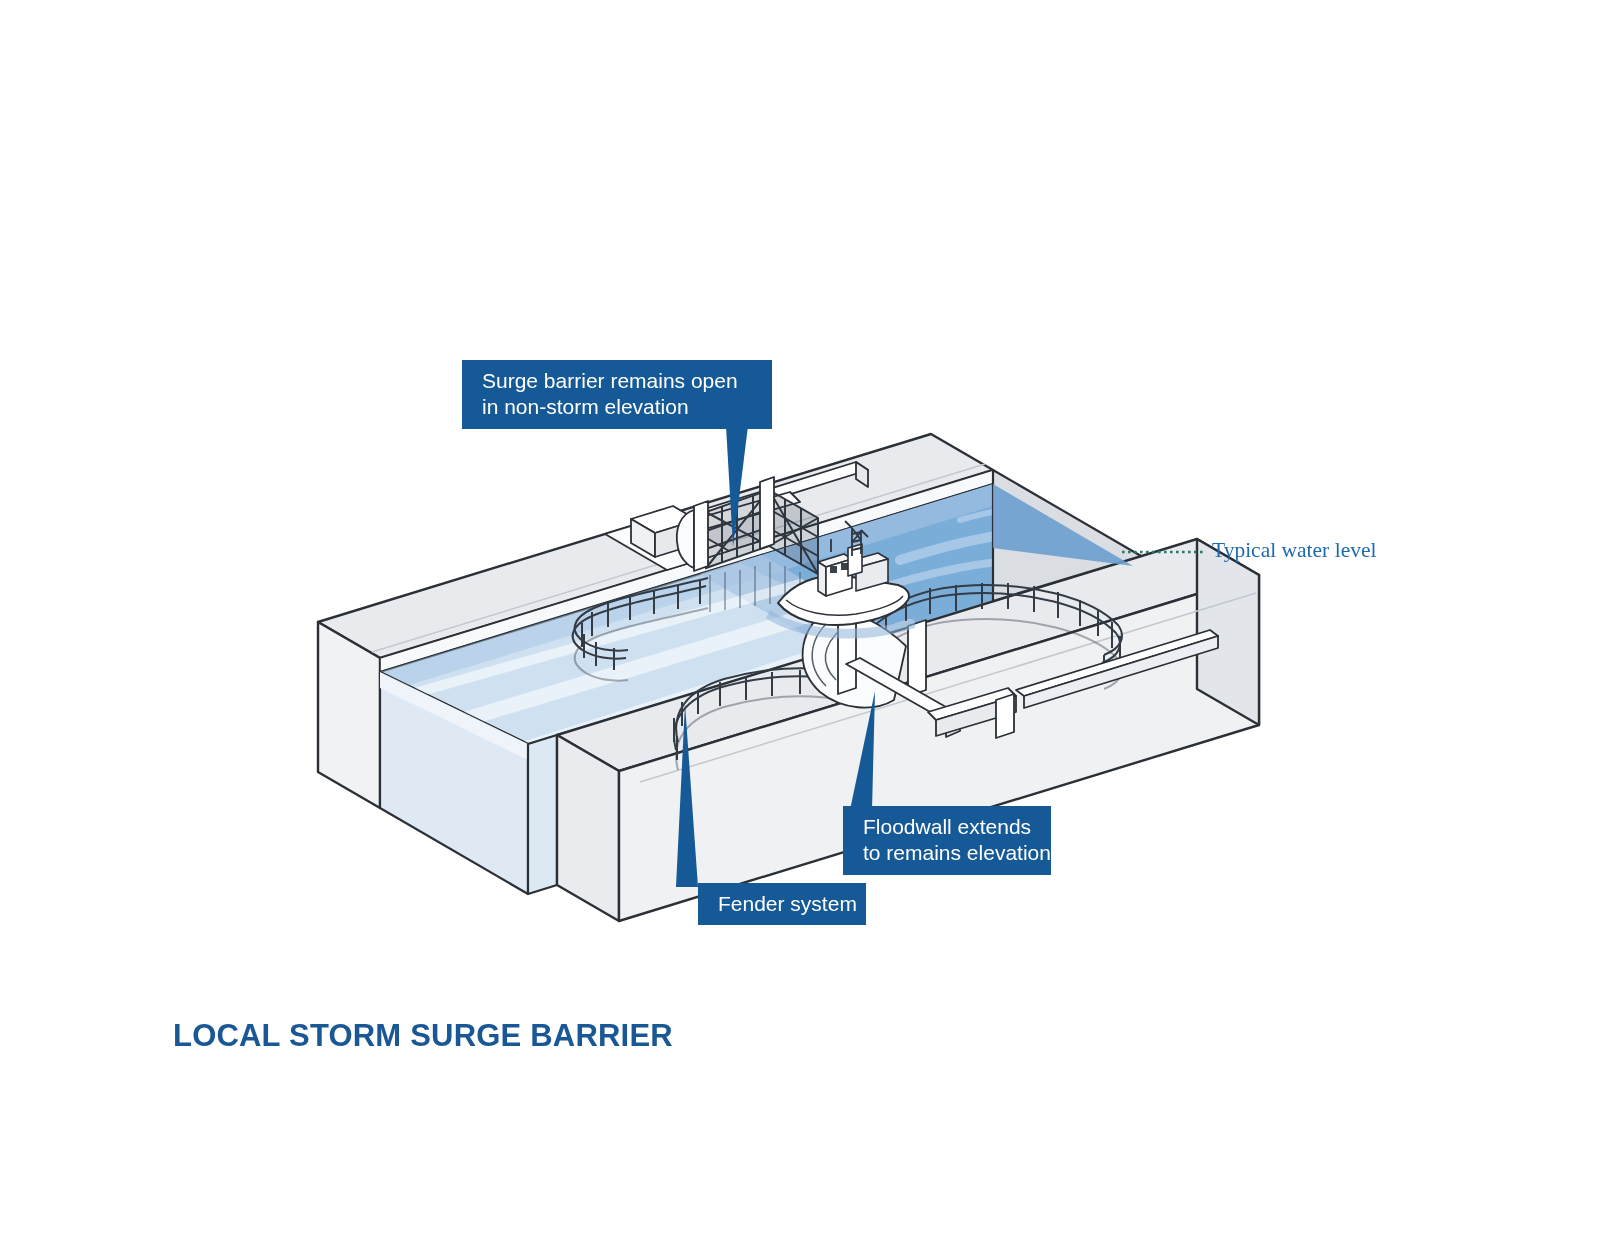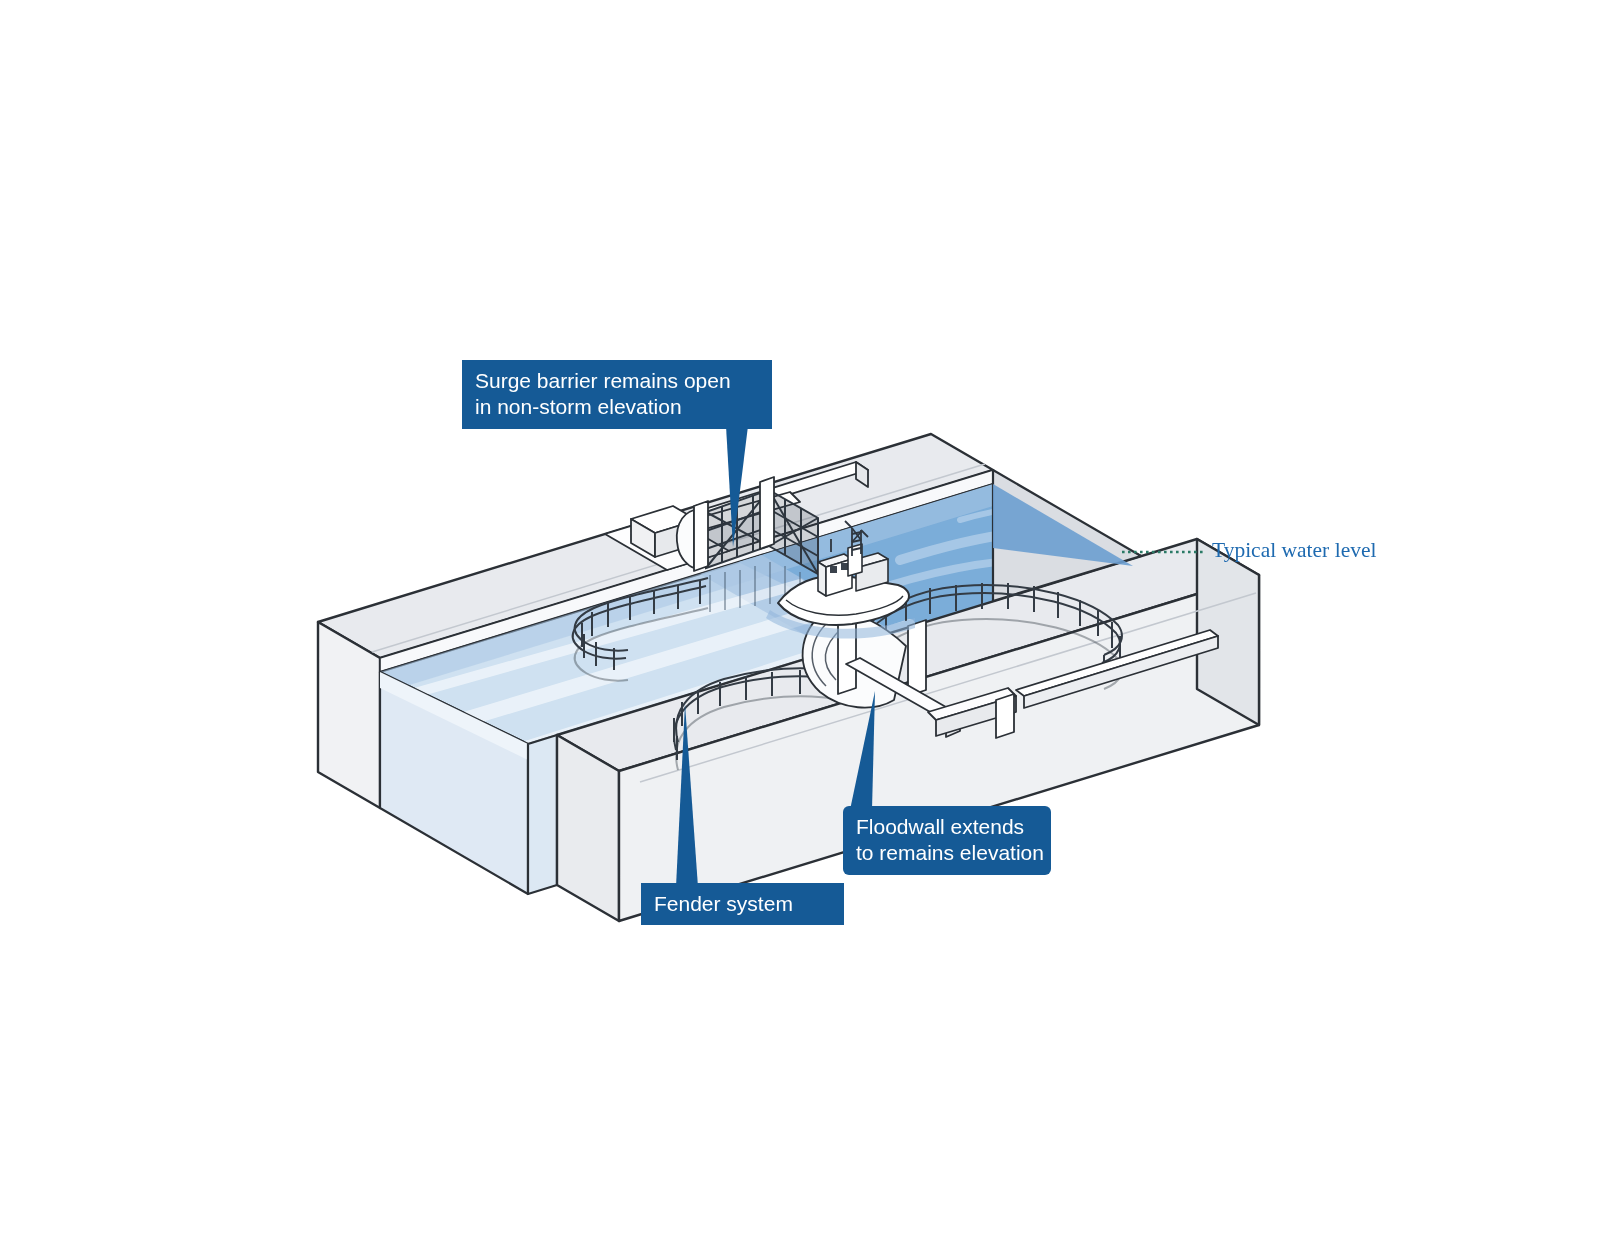--- a/index.html
+++ b/index.html
@@ -6,21 +6,21 @@
   .stage{
     position:relative;width:1600px;height:1236px;background:#ffffff;overflow:hidden;
     font-family:"Liberation Sans", sans-serif;
   }
   .stage svg{position:absolute;left:0;top:0;}
   .callout{
     position:absolute;
     background:var(--callout-bg,#155a96);
     color:var(--callout-text,#ffffff);
     font-size:21px;line-height:1.26;
-    padding:8px 13px;
+    padding:8px 20px;
     box-sizing:border-box;
   }
   .callout span{display:block;white-space:nowrap;}
   .side-label{
     position:absolute;
     color:var(--label-blue,#1e6ab0);
     font-size:21.5px;white-space:nowrap;font-family:Liberation Serif, serif;
   }
   .diagram-title{
     position:absolute;
@@ -269,25 +269,26 @@
     <polygon points="676,887 698,887 685,704" style="fill:var(--callout-bg,#155a96)"></polygon>
     <path d="M1122,552 L1204,552" fill="none" style="stroke:var(--dotted-teal,#2a7a66)" stroke-width="2.6" stroke-dasharray="2.6 3.4"></path>
   </g>
 </svg>
 
 <div class="callout" style="left:462px;top:360px;width:310px;">
   <span>Surge barrier remains open</span>
   <span>in non-storm elevation</span>
 </div>
 
-<div class="callout" style="left:843px;top:806px;width:208px;border-radius:6px;">
+<div class="callout" style="left:843px;top:806px;width:208px;">
   <span>Floodwall extends</span>
   <span>to remains elevation</span>
 </div>
 
-<div class="callout" style="left:641px;top:883px;width:203px;">
+<div class="callout" style="left:698px;top:883px;width:168px;">
   <span>Fender system</span>
 </div>
 
 <div class="side-label" style="left:1212px;top:538px;">Typical water level</div>
 
+<div class="diagram-title" style="left:173px;top:1018px;">LOCAL STORM SURGE BARRIER</div>
 
 </div>
 
 </body></html>

